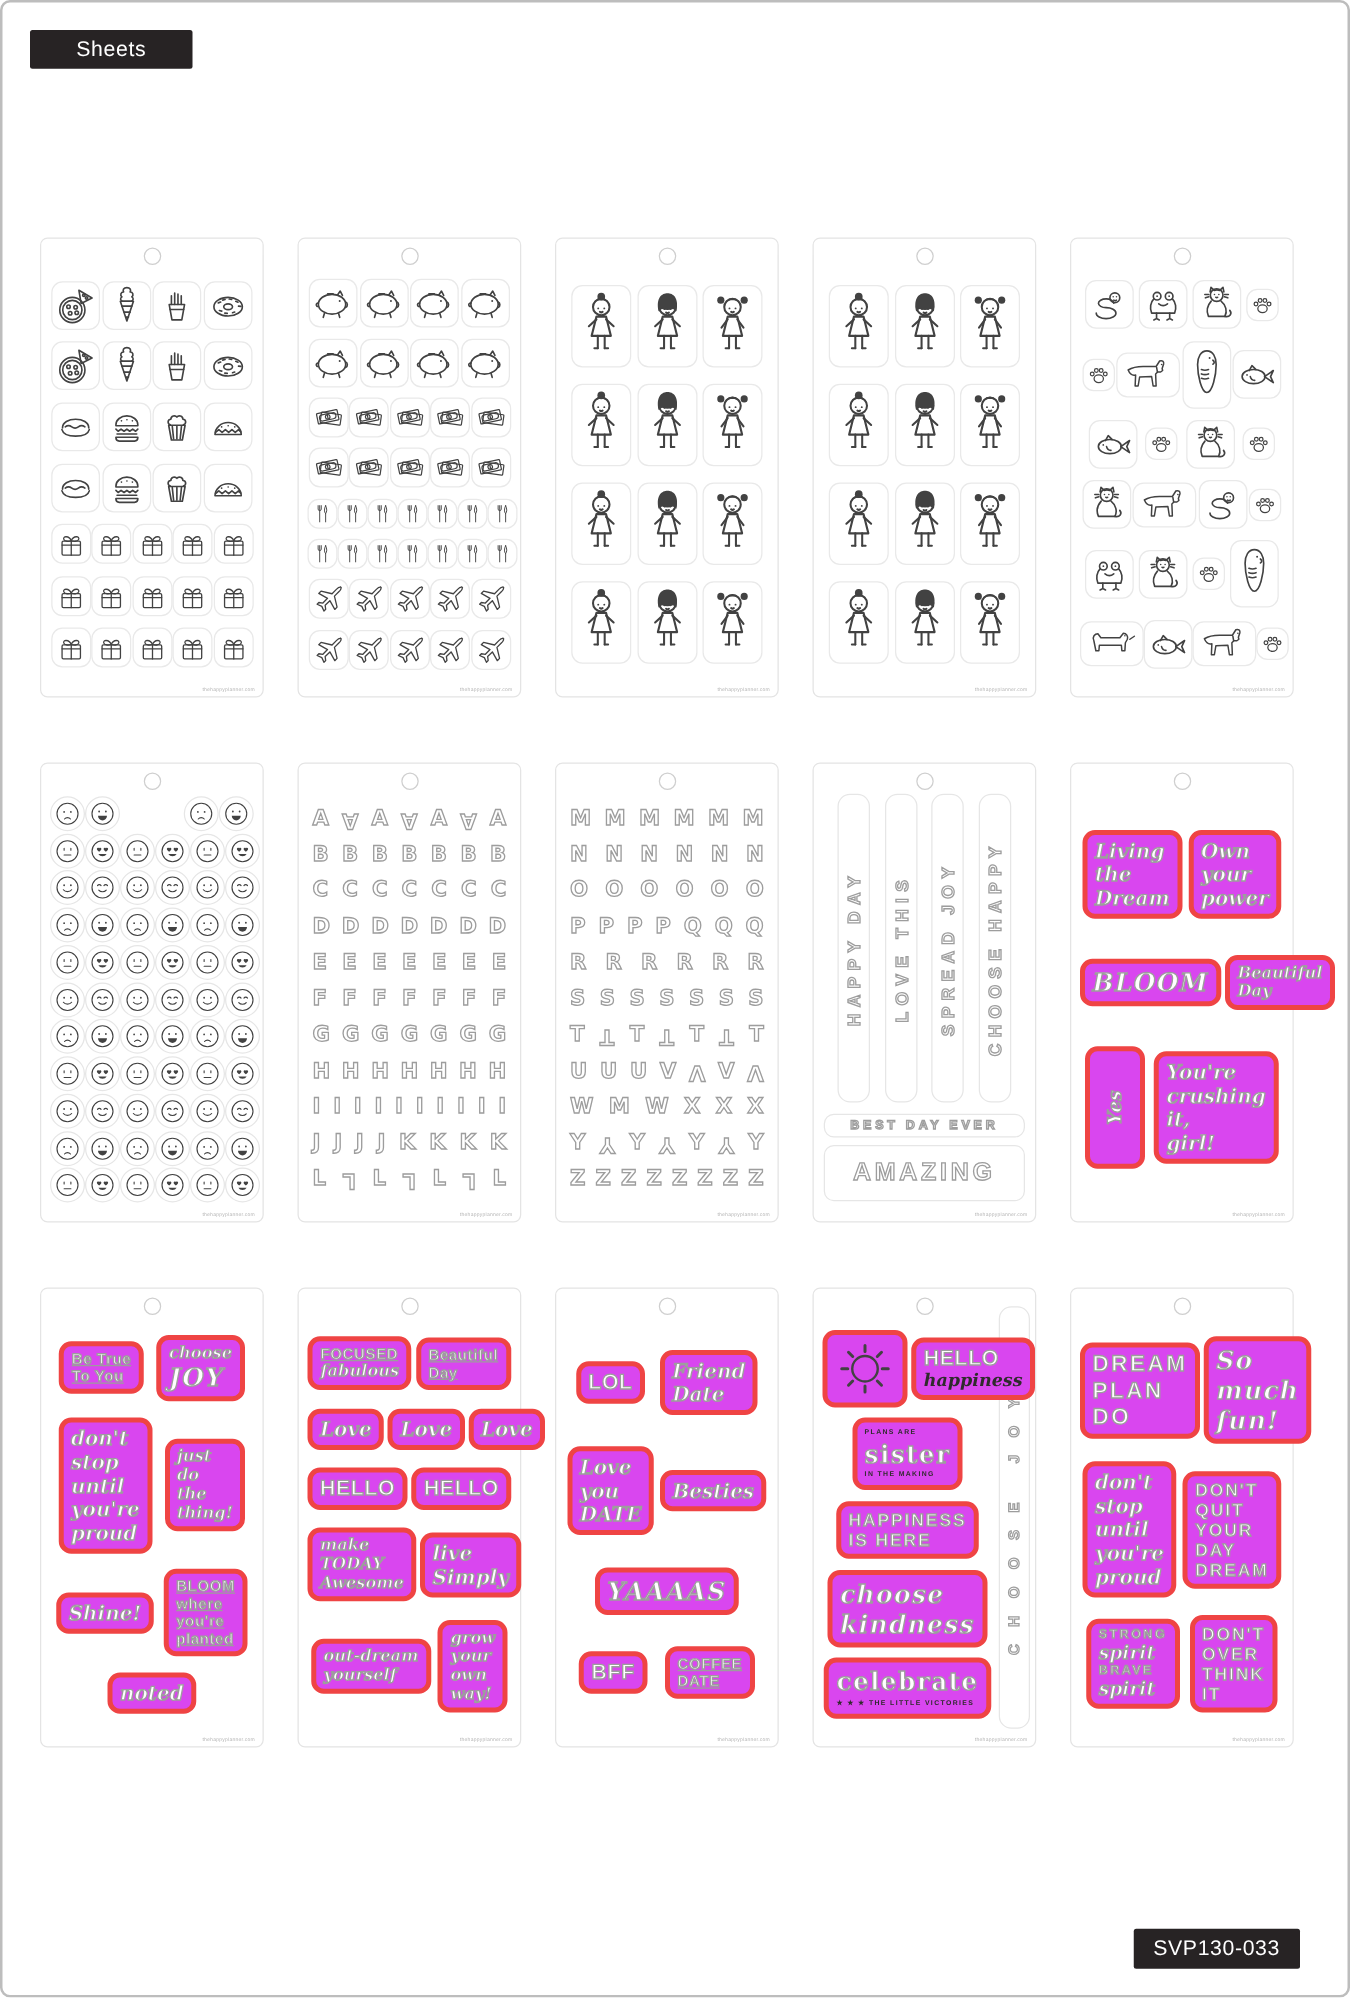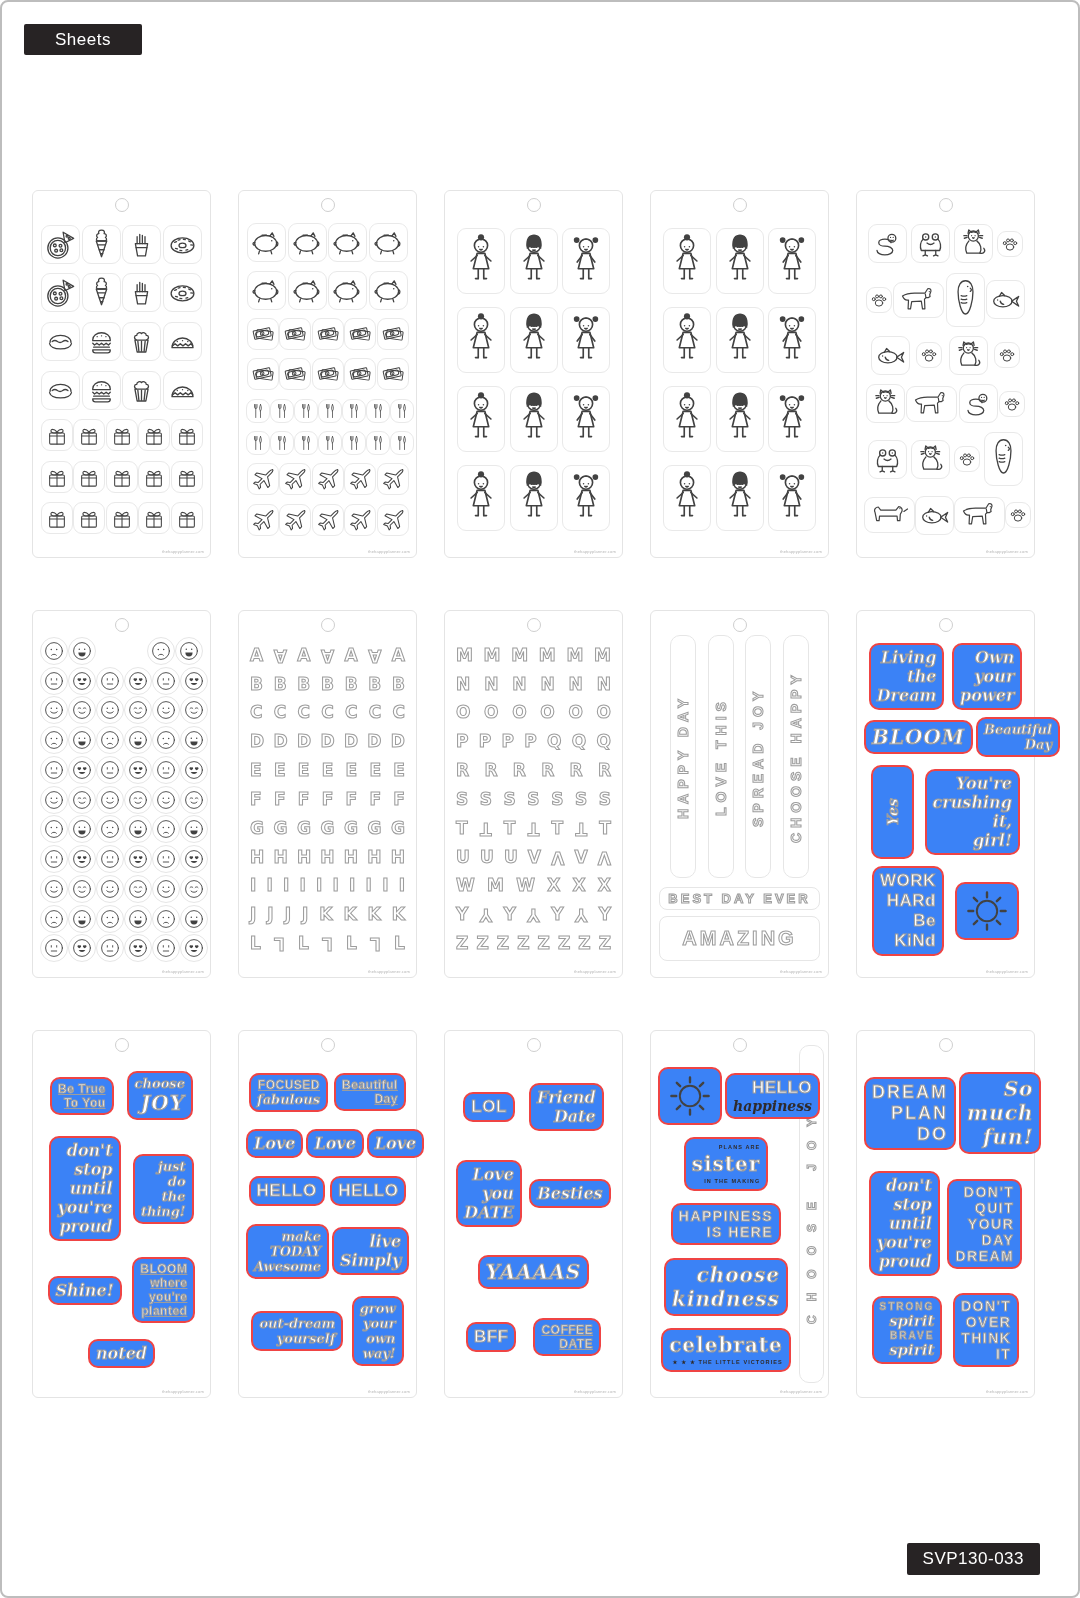--- a/index.html
+++ b/index.html
@@ -3,21 +3,21 @@
 <meta charset="utf-8">
 <style>
   :root{
     --badge-bg:#272324; --badge-text:#ffffff; --line:#424242;
     --outline:#9d9d9d; --sheet-border:#e4e4e4; --page-border:#bdbdbd;
   }
   html,body{margin:0;padding:0;background:#fff;}
   body{width:1080px;height:1598px;position:relative;font-family:"Liberation Sans",sans-serif;}
   .board{position:absolute;inset:0;box-sizing:border-box;border:2px solid var(--page-border);border-radius:8px;background:#fff;overflow:hidden;}
   .badge{position:absolute;background:var(--badge-bg);color:var(--badge-text);display:flex;align-items:center;justify-content:center;font-size:17px;letter-spacing:.5px;border-radius:2px;}
-  .badge.top{left:22px;top:22px;width:118px;height:31px;}
+  .badge.top{left:22px;top:22px;width:130px;height:31px;}
   .badge.bottom{right:38px;bottom:21px;height:32px;padding:0 16px;}
   #sheets-grid{position:absolute;left:30px;top:188px;width:1003px;display:grid;grid-template-columns:repeat(5,179px);justify-content:space-between;row-gap:52px;}
   .sheet{position:relative;width:179px;height:368px;background:#fff;border:1px solid var(--sheet-border);border-radius:6px;box-sizing:border-box;}
   .hole{position:absolute;top:7px;left:50%;transform:translateX(-50%);width:12px;height:12px;border:1.5px solid #cfcfcf;border-radius:50%;background:#fff;}
   .sheet-footer{position:absolute;right:6px;bottom:3px;font-size:4px;color:#b5b5b5;letter-spacing:.2px;}
   .content{position:absolute;left:7px;right:7px;top:24px;bottom:13px;display:flex;flex-direction:column;justify-content:space-evenly;}
   .irow,.frow{display:flex;justify-content:space-evenly;align-items:center;}
   .icon-cell{display:flex;align-items:center;justify-content:center;border:1px solid #e9e9e9;border-radius:9px;padding:1px;background:#fff;}
   .face-cell{border-radius:50%;border:1px solid #e6e6e6;padding:1px;display:flex;}
   .face-gap{width:26px;height:24px;}
@@ -30,25 +30,25 @@
     .pt.s-script-filled,.pt.s-tiny-filled{color:#2f2b2c;}
   }
   .lrow{display:flex;justify-content:space-between;align-items:center;padding:0 4px;}
   .oletter{font:700 17px "DejaVu Sans",sans-serif;line-height:1;}
   .oletter .flip{display:inline-block;transform:scaleY(-1);}
   .oletter .rot{display:inline-block;transform:rotate(180deg);}
   
   .strips-wrap{display:flex;justify-content:space-evenly;align-items:stretch;height:258px;margin-bottom:6px;}
   .vstrip{writing-mode:vertical-rl;transform:rotate(180deg);display:flex;align-items:center;justify-content:center;border:1px solid #e6e6e6;border-radius:10px;width:26px;box-sizing:border-box;font:700 14px "Liberation Sans",sans-serif;letter-spacing:5px;padding:8px 0;background:#fff;}
   .hstrip{border:1px solid #e6e6e6;border-radius:8px;text-align:center;background:#fff;margin:3px 1px;font-family:"Liberation Sans",sans-serif;font-weight:700;}
-  .hstrip.small{font-size:13px;letter-spacing:3px;padding:3px 0;}
+  .hstrip.small{font-size:10px;letter-spacing:3px;padding:3px 0;}
   .hstrip.big{font-size:20px;letter-spacing:3px;padding:10px 0;}
   
   .prow{display:flex;justify-content:space-evenly;align-items:center;gap:3px;}
-  .phrase{border:2px solid #ef4444;border-radius:10px;padding:3px 6px;text-align:right;background:#3b82f6;}
+  .phrase{border:4px solid #ef4444;border-radius:10px;padding:3px 6px;text-align:left;background:#d946ef;}
   .phrase.vert{min-height:84px;display:flex;align-items:center;justify-content:center;}
   .pt{line-height:1.03;}
   .pl{white-space:nowrap;}
   .s-script{font:700 italic 13px "DejaVu Serif",serif;}
   .s-script-lg{font:700 italic 16px "DejaVu Serif",serif;}
   .s-script-caps{font:700 italic 20px "DejaVu Serif",serif;letter-spacing:1px;}
   .s-script-vert{font:700 italic 15px "DejaVu Serif",serif;transform:rotate(-90deg);}
   .s-script-filled{font:700 italic 14px "DejaVu Serif",serif;}
   .s-script-inline{font:700 italic 15px "DejaVu Serif",serif;}
   .s-hand{font:700 12px "Liberation Sans",sans-serif;letter-spacing:.5px;text-decoration:underline;}
@@ -1656,35 +1656,20 @@
             </span>
             <span class="sticker phrase">
               <div class="pt s-script-lg">
                 <div class="pl">You're</div>
                 <div class="pl">crushing</div>
                 <div class="pl">it,</div>
                 <div class="pl">girl!</div>
               </div>
             </span>
           </div>
-          <div class="prow">
-            <span class="sticker phrase">
-              <div class="pt s-hand-lg">
-                <div class="pl">WORK</div>
-                <div class="pl">HARd</div>
-                <div class="pl">Be</div>
-                <div class="pl">KiNd</div>
-              </div>
-            </span>
-            <span class="sticker phrase icon-chip">
-              <svg class="ic" width="48" height="48">
-                <use href="#sy-sun"></use>
-              </svg>
-            </span>
-          </div>
         </div>
         <span class="sheet-footer">thehappyplanner.com</span>
       </article>
       <article class="sheet">
         <span class="hole"></span>
         <div class="content">
           <div class="prow">
             <span class="sticker phrase">
               <div class="pt s-hand">
                 <div class="pl">Be True</div>

